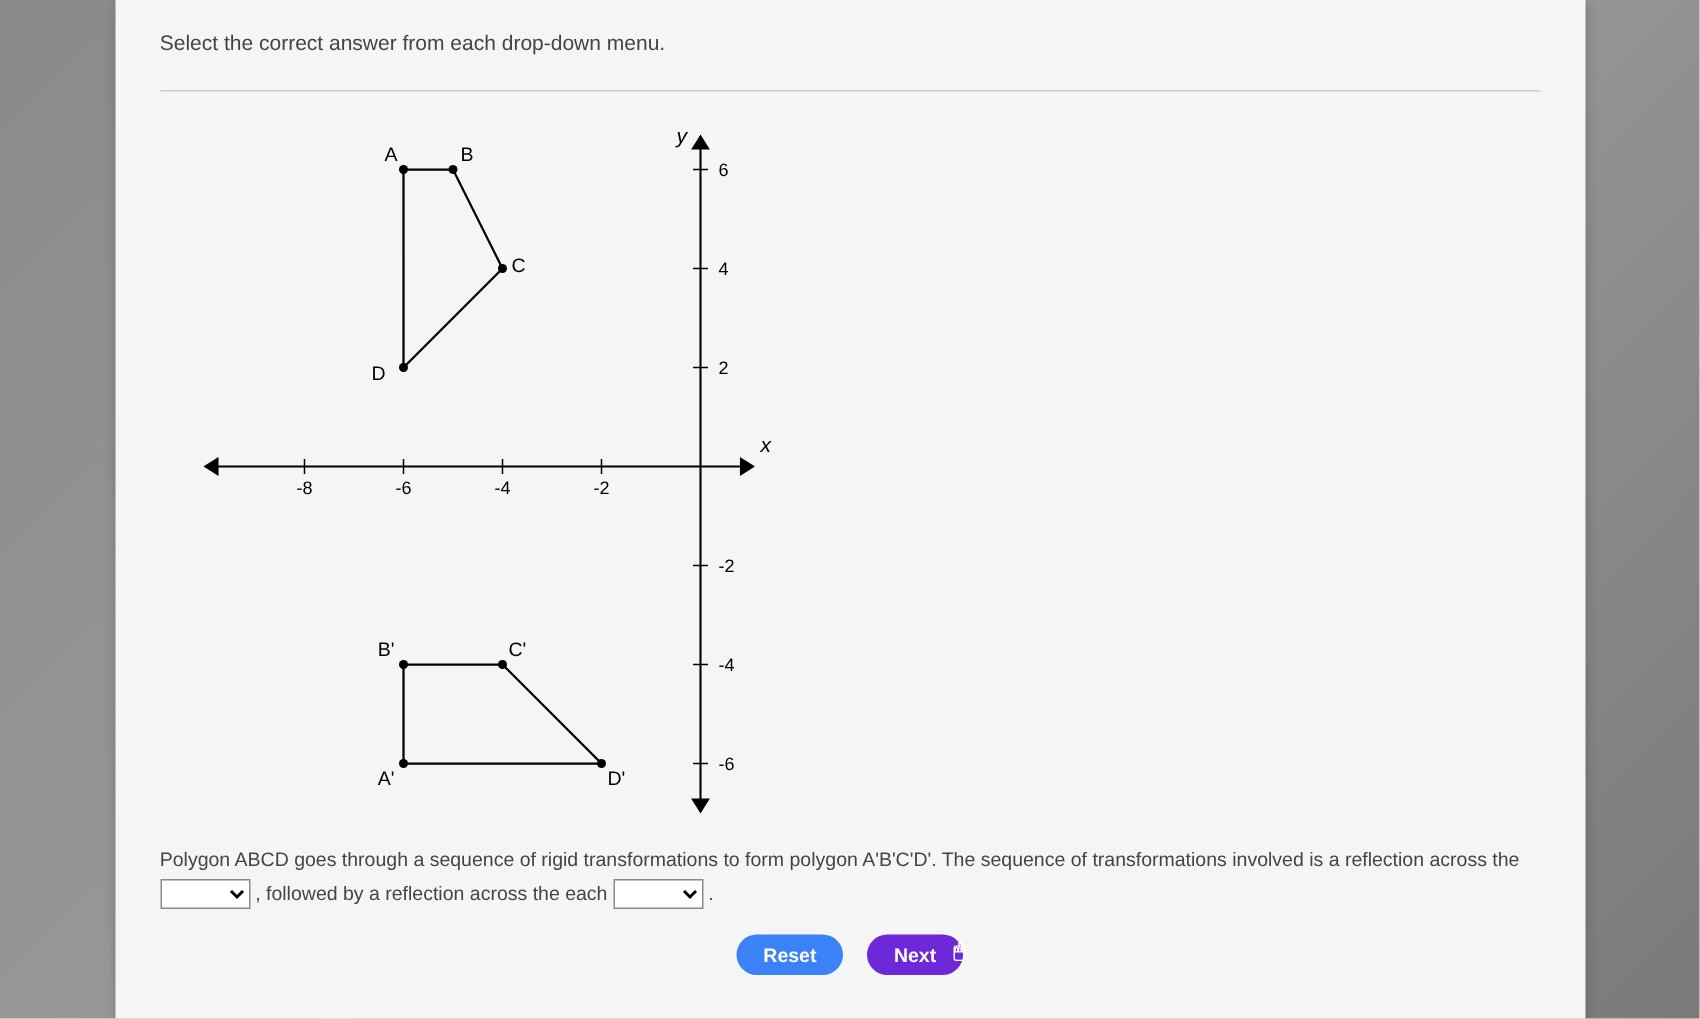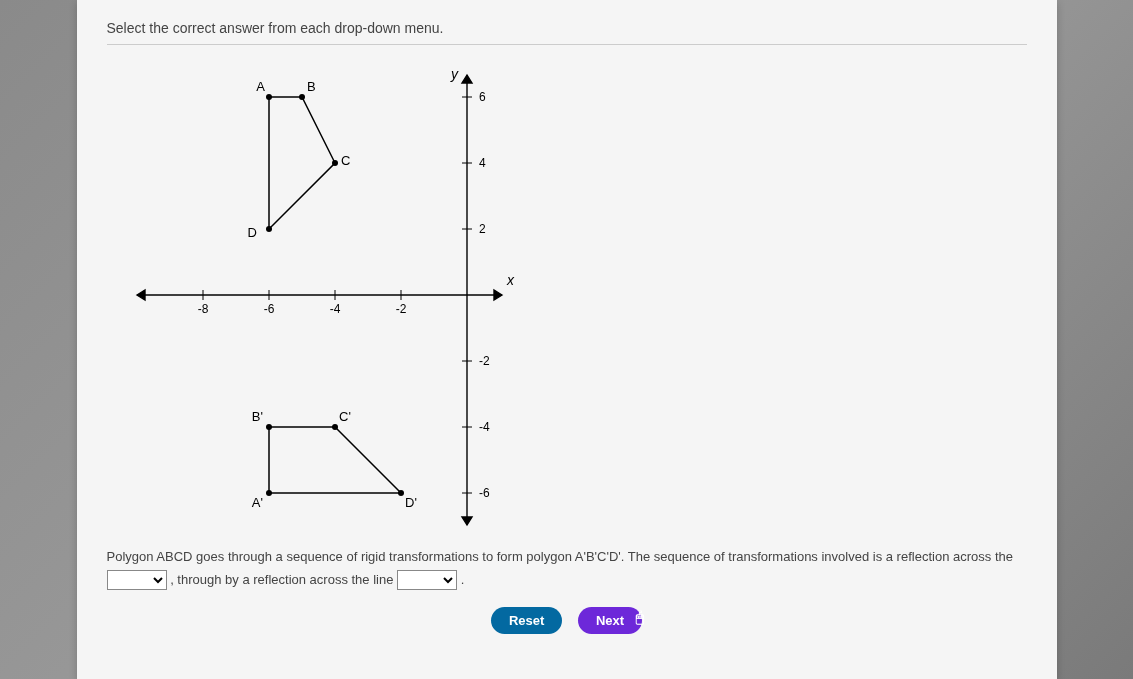--- a/index.html
+++ b/index.html
@@ -20,21 +20,21 @@
     padding: 20px 30px;
     min-height: 640px;
     box-shadow: 0 2px 8px rgba(0,0,0,0.2);
     position: relative;
   }
   .instruction {
     font-size: 14px;
     color: #444;
     margin-bottom: 10px;
     border-bottom: 1px solid #ccc;
-    padding-bottom: 8px;
+    padding-bottom: 24px;
   }
   .chart-wrap {
     width: 440px;
     height: 480px;
     position: relative;
   }
   .question-line {
     margin-top: 10px;
     font-size: 13px;
     color: #444;
@@ -55,21 +55,21 @@
     display: inline-block;
     padding: 6px 18px;
     border-radius: 14px;
     color: #fff;
     font-size: 13px;
     font-weight: bold;
     margin: 0 6px;
     cursor: pointer;
     border: none;
   }
-  .btn-reset { background: #0369a1; }
+  .btn-reset { background: #3b82f6; }
   .btn-next  { background: #6d28d9; position: relative; }
   .cursor-icon {
     position: absolute;
     right: -2px;
     top: 2px;
     font-size: 14px;
   }
   svg text { font-family: Arial, sans-serif; }
 </style>
 </head>
@@ -144,21 +144,21 @@
       <text x="156" y="366" font-size="13" text-anchor="end">B'</text>
       <text x="232" y="366" font-size="13">C'</text>
       <text x="156" y="452" font-size="13" text-anchor="end">A'</text>
       <text x="298" y="452" font-size="13">D'</text>
     </svg>
   </div>
 
   <div class="question-line">
     <span>Polygon ABCD goes through a sequence of rigid transformations to form polygon A'B'C'D'. The sequence of transformations involved is a reflection across the </span>
     <select><option></option></select>
-    <span> , through by a reflection across the line </span>
+    <span> , followed by a reflection across the each </span>
     <select><option></option></select>
     <span> .</span>
   </div>
 
   <div class="btn-row">
     <button class="btn btn-reset">Reset</button>
     <button class="btn btn-next">
       <span>Next</span>
       <span class="cursor-icon">🖱</span>
     </button>

